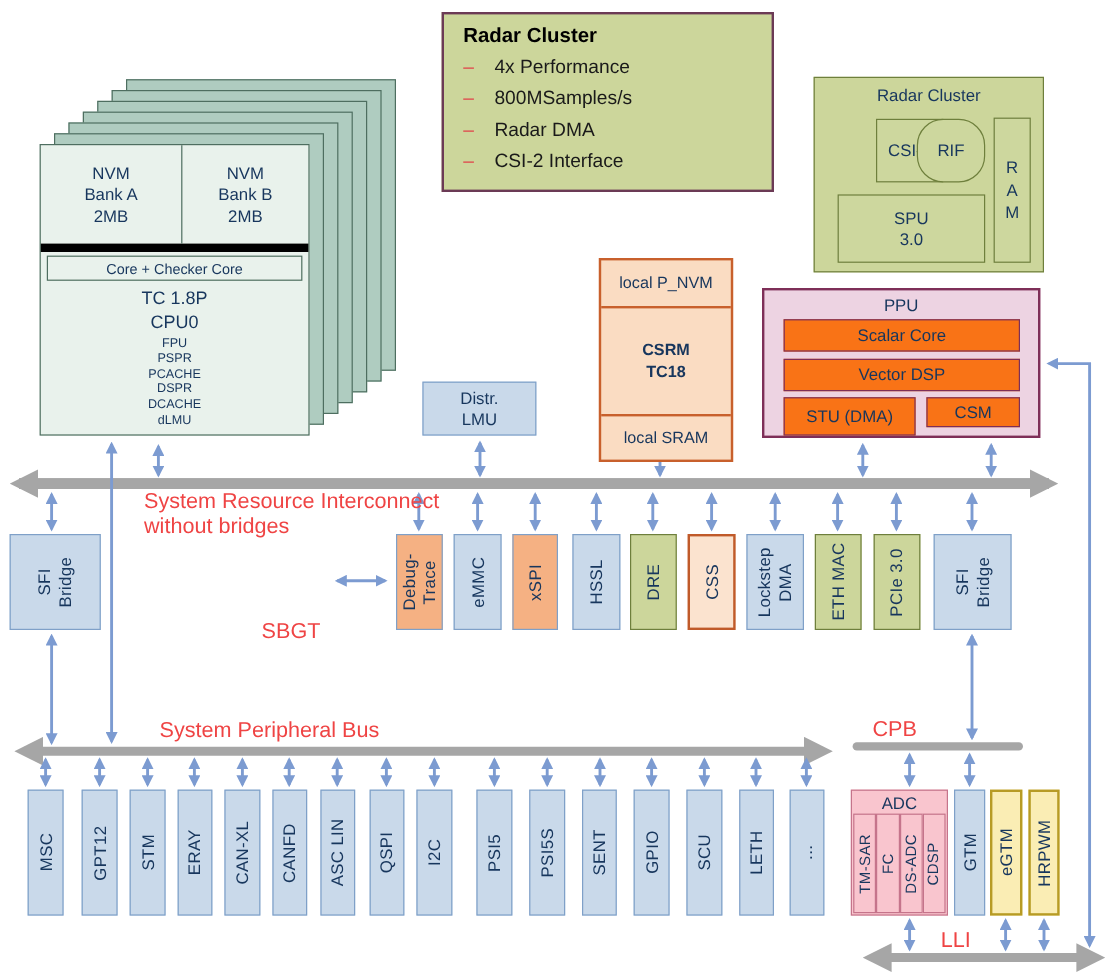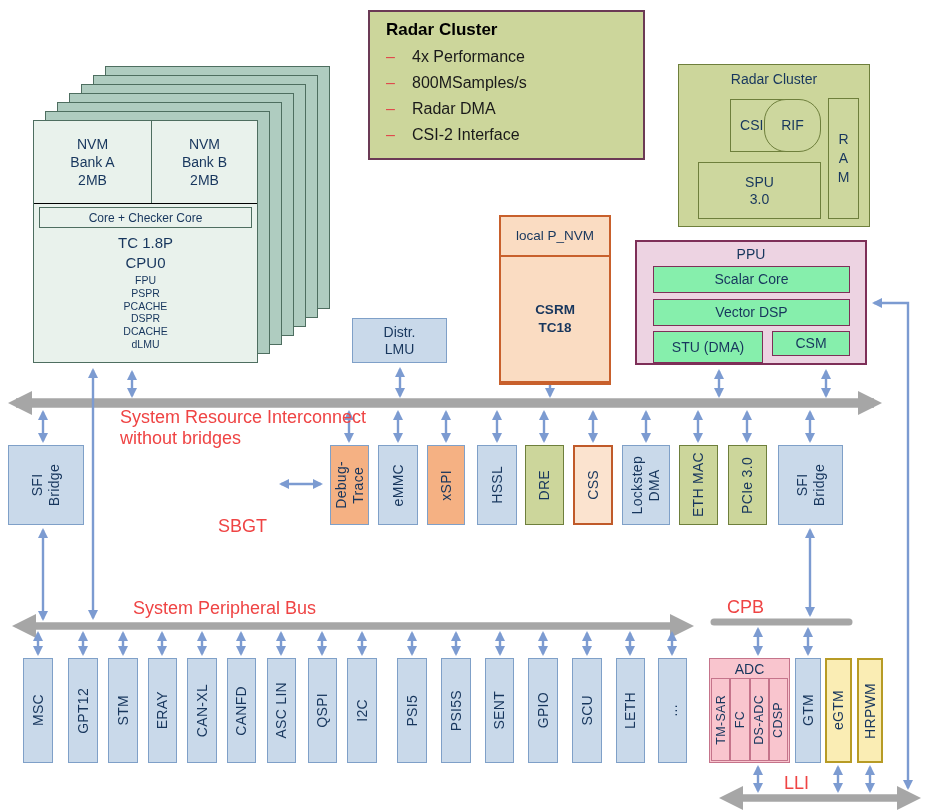--- a/index.html
+++ b/index.html
@@ -15,40 +15,40 @@
   }
   .blue   { background:#C9D9EA; border:1.5px solid #7FA0C8; }
   .orange { background:#F5B183; border:1.5px solid #7FA0C8; }
   .olive  { background:#CCD69B; border:1.5px solid #6E7F3C; }
   .peach  { background:#FBE3CF; border:2px solid #C05A2A; }
   .yellow { background:#FAEDB4; border:2px solid #B79B25; }
   .vtext  { writing-mode:vertical-rl; transform:rotate(180deg); white-space:pre-line; letter-spacing:0.3px; }
   
   .cpu-shadow { position:absolute; width:225px; height:243px; background:#AFCCC0; border:1px solid #4E6E60; box-sizing:border-box; }
   .cpu-front  { position:absolute; left:33px; top:120px; width:225px; height:243px; background:#E9F2EC; border:1.5px solid #4E6E60; box-sizing:border-box; }
-  .nvm-row { display:flex; height:82px; border-bottom:1px solid #000000; }
+  .nvm-row { display:flex; height:82px; border-bottom:7px solid #000000; }
   .nvm-cell { display:flex; align-items:center; justify-content:center; text-align:center; font-size:14px; line-height:1.3; box-sizing:border-box; }
   .checker-bar { margin:3px 5px; height:19px; border:1px solid #4E6E60; display:flex; align-items:center; justify-content:center; font-size:12px; }
   .cpu-body { text-align:center; padding-top:2px; }
   .cpu-type { font-size:15px; line-height:1.3; }
   .cpu-feats { font-size:10.5px; line-height:1.22; margin-top:2px; }
   
   .callout { position:absolute; left:368px; top:10px; width:277px; height:150px; background:#CCD69B; border:2px solid #6B3A55; box-sizing:border-box; padding:8px 0 0 16px; }
   .callout-title { font-size:17px; font-weight:bold; color:#000000; margin-bottom:4px; }
   .bullet-row { display:flex; font-size:16px; color:#1a1a1a; line-height:1.62; }
   .bullet-dash { color:#E0474C; width:26px; flex:0 0 26px; }
   
   .radar { position:absolute; left:678px; top:64px; width:192px; height:163px; background:#CCD69B; border:1.5px solid #6E7F3C; box-sizing:border-box; }
   .radar .blk { background:#CDD79E; border:1.5px solid #6E7F3C; }
   
   .csrm { position:absolute; left:483px; top:215px; width:112px; height:170px; background:#FADCC2; border:2px solid #C8602C; box-sizing:border-box; display:flex; flex-direction:column;margin-left:16px; }
   .csrm-row { display:flex; align-items:center; justify-content:center; text-align:center; font-size:13.5px; line-height:1.3; box-sizing:border-box; }
   
   .ppu { position:absolute; left:635px; top:240px; width:232px; height:125px; background:#EDD3E2; border:2px solid #7E2F58; box-sizing:border-box; }
-  .ppu .blk { background:#86efac; border:1.5px solid #7E2F58; }
+  .ppu .blk { background:#f97316; border:1.5px solid #7E2F58; }
   
   .buslabel { position:absolute; font-size:18px; line-height:1.18; color:#ef4444; }
   
   .adcgrp { position:absolute; left:709px; top:658px; width:81px; height:105px; background:#F9C5CE; border:1px solid #C5748B; box-sizing:border-box; display:flex; flex-direction:column; }
   .adc-title { height:19px; display:flex; align-items:center; justify-content:center; font-size:14px; }
   .adc-cols { flex:1; display:flex; padding:0 1px 1px 1px; }
   .adc-col { flex:1; background:#F9C5CE; border:1px solid #C5748B; display:flex; align-items:center; justify-content:center; box-sizing:border-box; }
   .adc-col .vtext { font-size:12.5px; }
   svg.connectors { position:absolute; left:0; top:0; pointer-events:none; }
 </style>
@@ -183,20 +183,21 @@
 A
 M</div>
     <div class="blk pre" style="left:19px; top:97px; width:123px; height:57px;">SPU
 3.0</div>
   </div>
 
   <div class="csrm">
     <div class="csrm-row" style="height:38px;">local P_NVM</div>
     <div class="csrm-row pre" style="flex:1; border-top:2px solid #C8602C; border-bottom:2px solid #C8602C; font-weight:bold;">CSRM
 TC18</div>
+    <div class="csrm-row" style="height:36px;">local SRAM</div>
   </div>
 
   <div class="blk blue pre" style="left:352px; top:318px; width:95px; height:45px;">Distr.
 LMU</div>
 
   <div class="ppu">
     <div class="abs" style="left:0; top:4px; width:100%; text-align:center; font-size:14px;">PPU</div>
     <div class="blk" style="left:16px; top:24px; width:197px; height:27px;">Scalar Core</div>
     <div class="blk" style="left:16px; top:57px; width:197px; height:27px;">Vector DSP</div>
     <div class="blk" style="left:16px; top:89px; width:110px; height:32px;">STU (DMA)</div>

